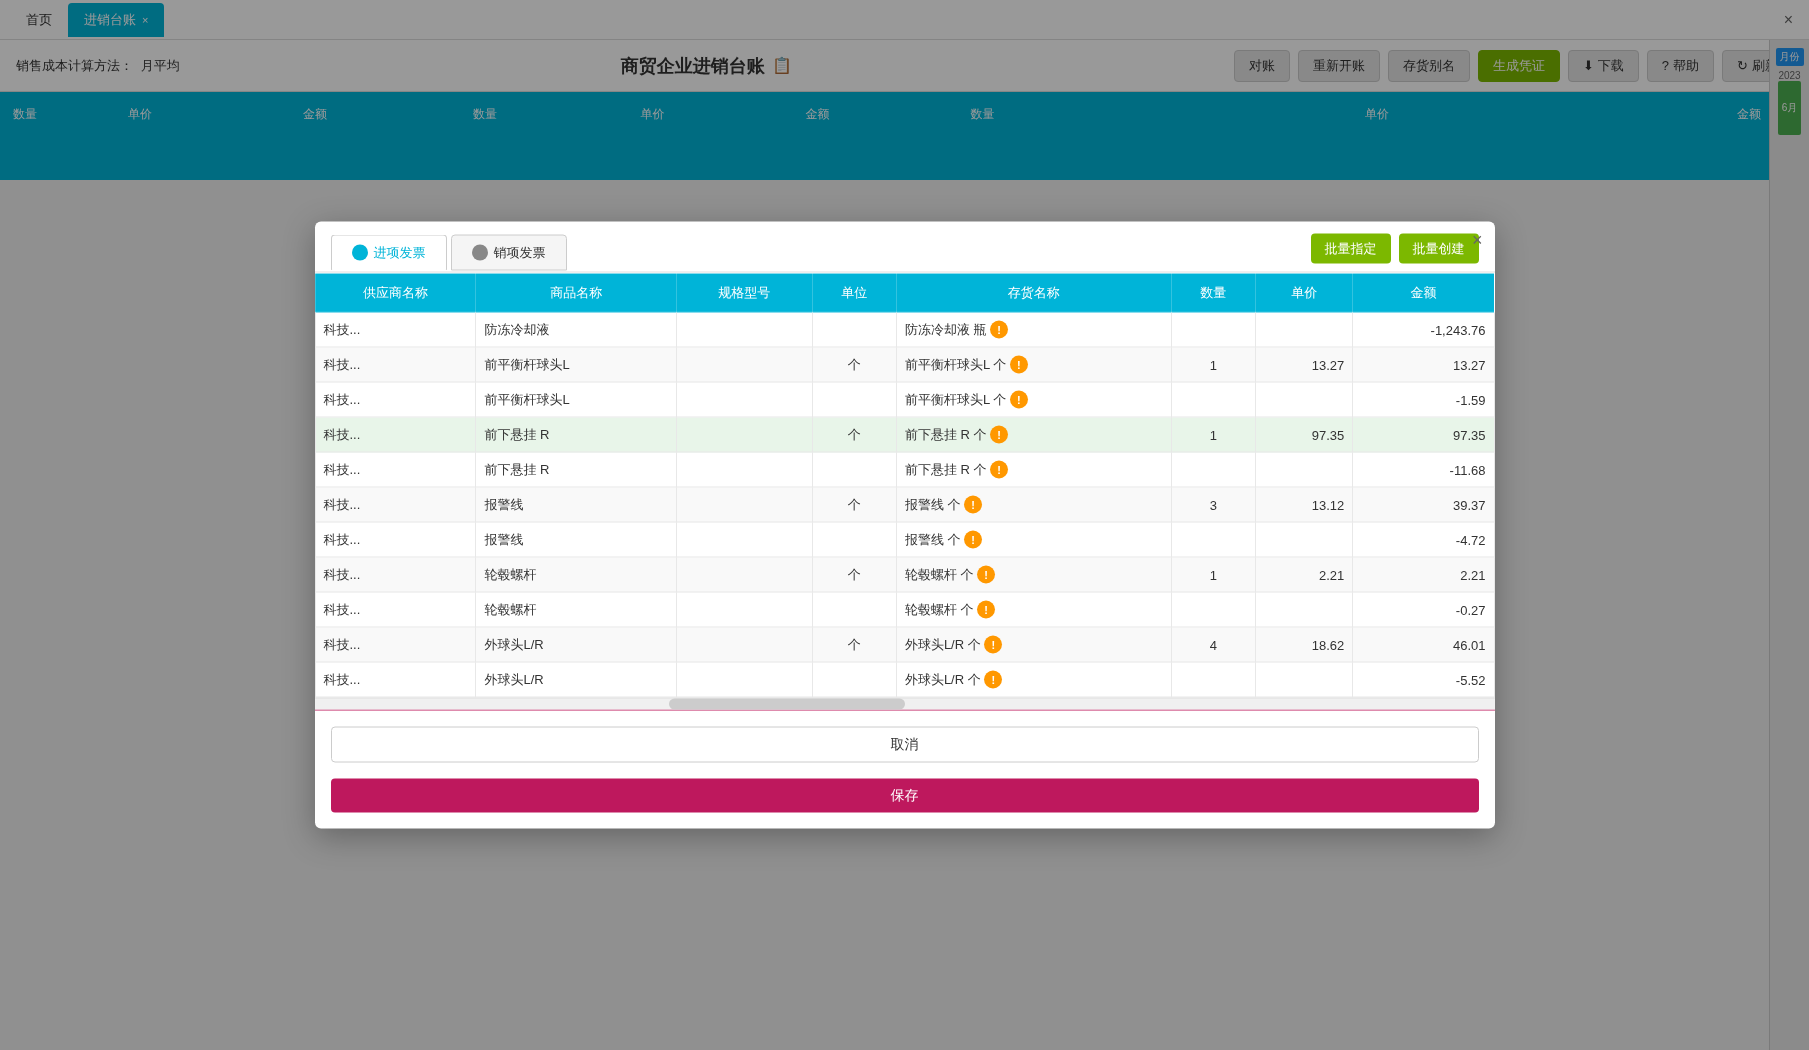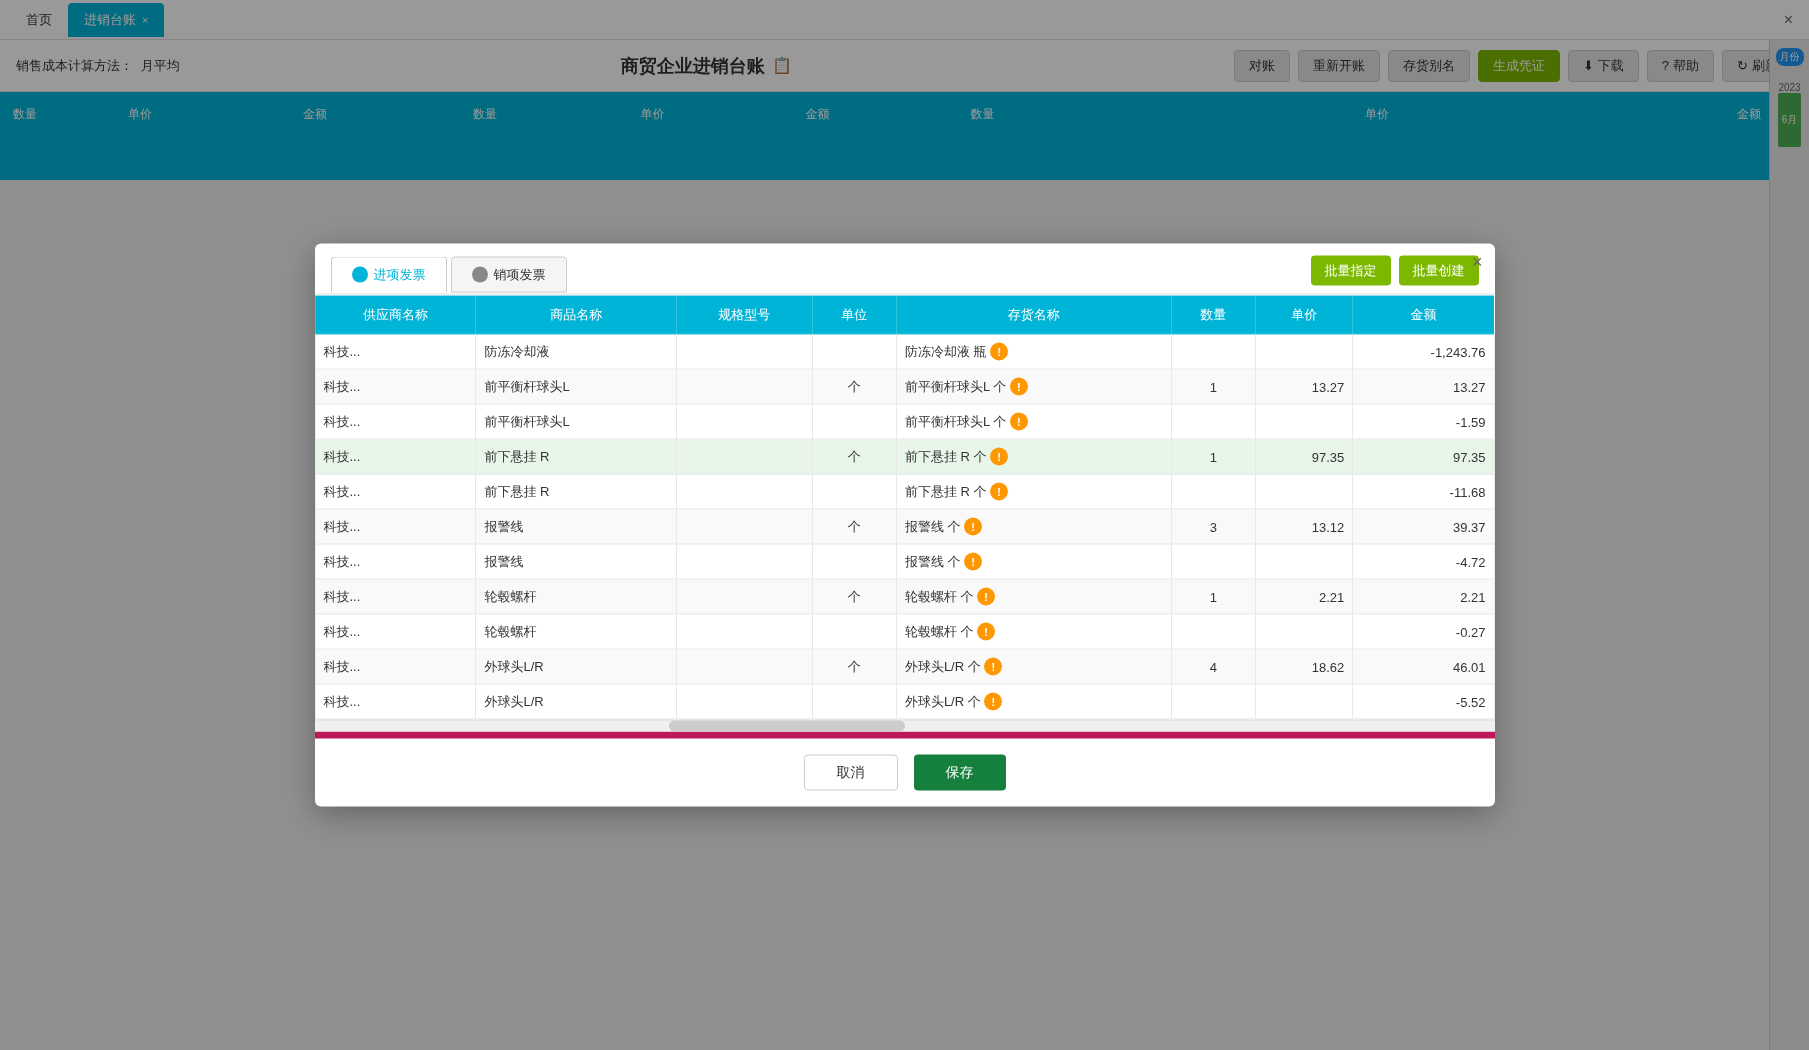--- a/index.html
+++ b/index.html
@@ -147,22 +147,22 @@
       display: flex;
       flex-direction: column;
       align-items: center;
       padding-top: 8px;
     }
     .month-badge {
       background: #2196f3;
       color: #fff;
       font-size: 10px;
       padding: 2px 4px;
-      margin-bottom: 16px;
-      border-radius: 8px;
+      margin-bottom: 4px;
+      border-radius: 2px;
       writing-mode: horizontal-tb;
     }
     .year-badge {
       background: #4caf50;
       color: #fff;
       font-size: 10px;
       padding: 20px 4px;
       margin-bottom: 4px;
       border-radius: 2px;
     }
@@ -315,36 +315,36 @@
       font-size: 11px;
       line-height: 18px;
       text-align: center;
       font-weight: bold;
     }
 
     
     .dialog-footer {
       padding: 16px;
       display: flex;
-      justify-content: center;
       gap: 16px;
-      border-top: 7px solid #be185d;
+      border-top: 1px solid #be185d;
+      flex-direction: column;
     }
     .btn-cancel {
       padding: 8px 32px;
       border: 1px solid #ccc;
       background: #fff;
       border-radius: 4px;
       cursor: pointer;
       font-size: 14px;
       color: #333;
     }
     .btn-save {
       padding: 8px 32px;
-      background: #15803d;
+      background: #be185d;
       color: #fff;
       border: none;
       border-radius: 4px;
       cursor: pointer;
       font-size: 14px;
     }
 
     
     .scrollbar-stub {
       height: 12px;

